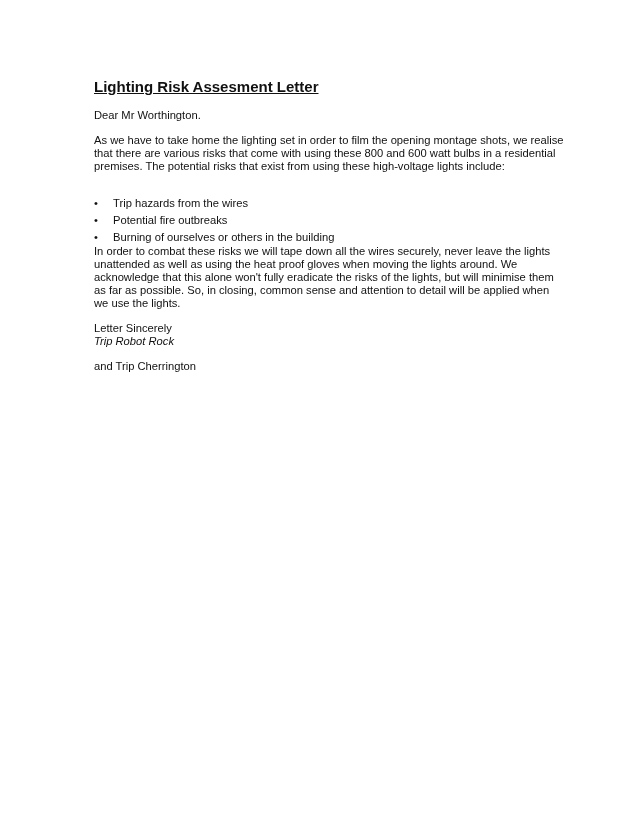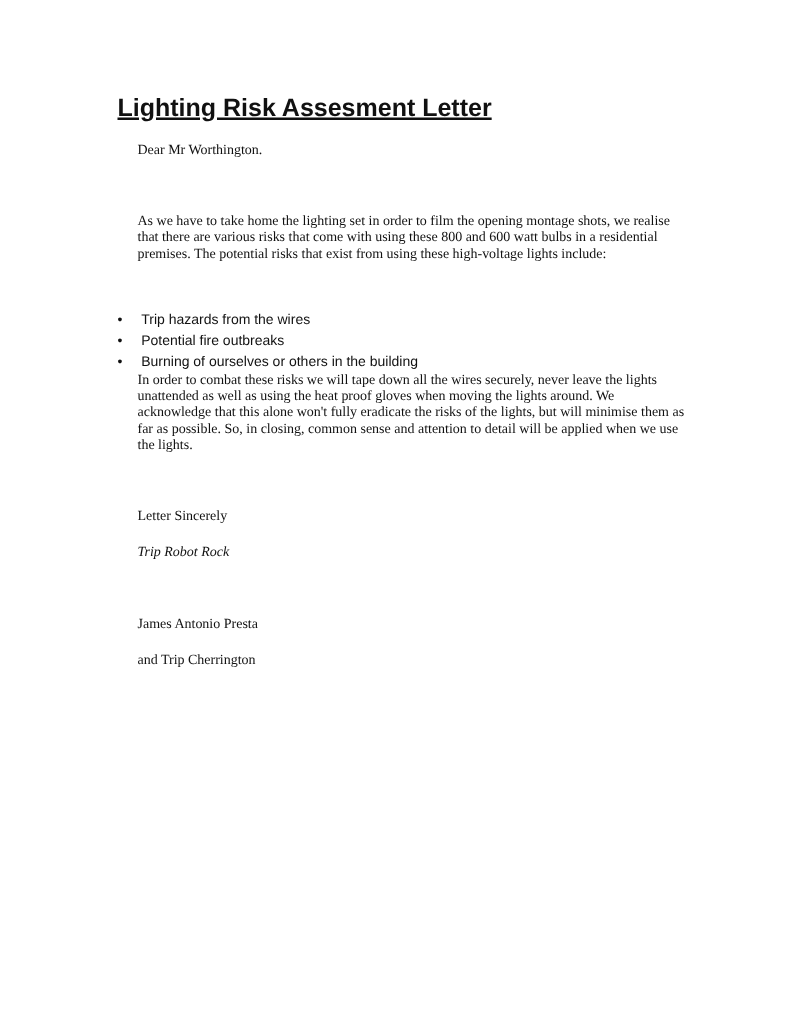--- a/index.html
+++ b/index.html
@@ -2,24 +2,24 @@
 <html><head>
 <meta charset="utf-8">
 <style>
   html, body { margin: 0; padding: 0; background: #ffffff; }
   body { width: 638px; height: 826px; position: relative; overflow: hidden; }
   .page {
     position: absolute; left: 94px; top: 76px; width: 470px;
     font-family: "Liberation Sans", sans-serif; font-size: 11.2px; line-height: 13px; color: #111;
   }
   .title {
-    font-size: 20px; font-weight: bold; text-decoration: underline;
+    font-size: 15px; font-weight: bold; text-decoration: underline;
     line-height: 22px; margin: 0 0 11px 0; color: #111;
   }
-  .p { margin: 16px; font-family: Liberation Serif, serif; }
+  .p { margin: 0; }
   .gap { height: 12px; }
   .gap2 { height: 24px; }
   ul { list-style: none; margin: 0; padding: 0; }
   li { position: relative; padding-left: 19px; margin-bottom: 4px; }
   li .bullet { position: absolute; left: 0; top: 0; }
   .italic { font-style: italic; }
 </style>
 </head>
 <body>
 
@@ -32,15 +32,14 @@
   <ul>
     <li><span class="bullet">•</span><span>Trip hazards from the wires</span></li>
     <li><span class="bullet">•</span><span>Potential fire outbreaks</span></li>
     <li><span class="bullet">•</span><span>Burning of ourselves or others in the building</span></li>
   </ul>
   <p class="p" style="margin-top:-3px">In order to combat these risks we will tape down all the wires securely, never leave the lights unattended as well as using the heat proof gloves when moving the lights around. We acknowledge that this alone won't fully eradicate the risks of the lights, but will minimise them as far as possible. So, in closing, common sense and attention to detail will be applied when we use the lights.</p>
   <div class="gap"></div>
   <p class="p">Letter Sincerely</p>
   <p class="p italic">Trip Robot Rock</p>
   <div class="gap"></div>
-  <p class="p">James Antonio Presta</p>
   <p class="p">and Trip Cherrington</p>
 </div>
 
 </body></html>

